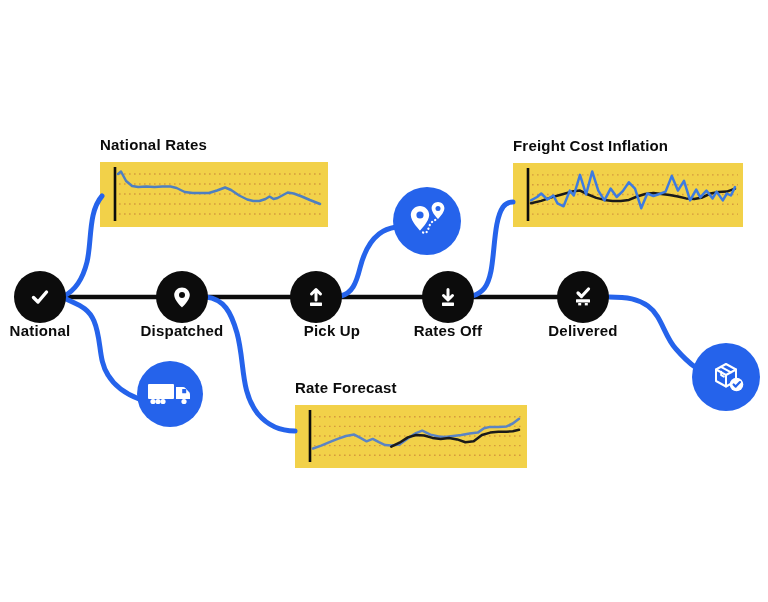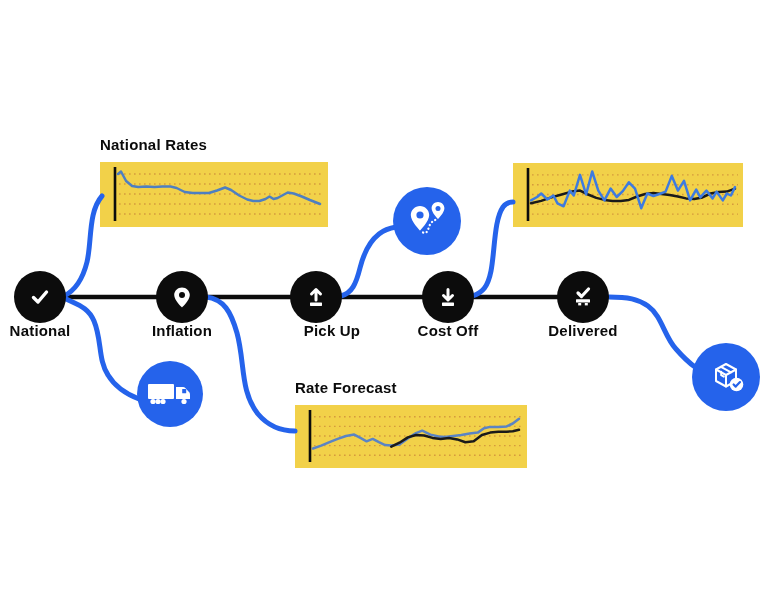--- a/index.html
+++ b/index.html
@@ -32,20 +32,21 @@
     display:flex;align-items:center;justify-content:center;
   }
   .chart-box svg{display:block;}
 </style>
 </head>
 <body>
 
 <div id="canvas">
 
   <div class="chart-title" style="left:100px;top:136px;">National Rates</div>
+  <div class="chart-title" style="left:513px;top:137px;">Freight Cost Inflation</div>
   <div class="chart-title" style="left:295px;top:379px;">Rate Forecast</div>
 
   <div class="chart-box" style="left:100px;top:162px;width:228px;height:65px;">
       <svg width="228" height="65" viewBox="0 0 228 65">
         <line x1="19" x2="223" y1="12" y2="12" stroke="#D59A3D" stroke-width="1.4" stroke-dasharray="1.6 3.4"></line>
         <line x1="19" x2="223" y1="22" y2="22" stroke="#D59A3D" stroke-width="1.4" stroke-dasharray="1.6 3.4"></line>
         <line x1="19" x2="223" y1="32" y2="32" stroke="#D59A3D" stroke-width="1.4" stroke-dasharray="1.6 3.4"></line>
         <line x1="19" x2="223" y1="42" y2="42" stroke="#D59A3D" stroke-width="1.4" stroke-dasharray="1.6 3.4"></line>
         <line x1="19" x2="223" y1="52" y2="52" stroke="#D59A3D" stroke-width="1.4" stroke-dasharray="1.6 3.4"></line>
         <line x1="15" x2="15" y1="5" y2="59" stroke="#0C0C0C" stroke-width="2.6"></line>
@@ -115,23 +116,23 @@
   <div class="node" style="left:557px;top:271px;">
     <svg width="26" height="26" viewBox="0 0 26 26">
       <path d="M8,9 L11.5,12.5 L18.5,5" stroke="#fff" stroke-width="3.2" fill="none" stroke-linecap="round" stroke-linejoin="round"></path>
       <rect x="6" y="15.2" width="14" height="3.2" rx="0.5" fill="#fff"></rect>
       <rect x="8.2" y="19" width="3" height="2.4" fill="#fff"></rect>
       <rect x="14.8" y="19" width="3" height="2.4" fill="#fff"></rect>
     </svg>
   </div>
 
   <div class="stage-label" style="left:40px;">National</div>
-  <div class="stage-label" style="left:182px;">Inflation</div>
+  <div class="stage-label" style="left:182px;">Dispatched</div>
   <div class="stage-label" style="left:332px;">Pick Up</div>
-  <div class="stage-label" style="left:448px;">Cost Off</div>
+  <div class="stage-label" style="left:448px;">Rates Off</div>
   <div class="stage-label" style="left:583px;">Delivered</div>
 
   <div class="badge" style="left:137px;top:361px;width:66px;height:66px;">
     <svg width="48" height="30" viewBox="0 0 48 30">
       <rect x="2" y="5" width="26" height="15" rx="1" fill="#fff"></rect>
       <path d="M30,8 h7 c0.9,0 1.7,0.4 2.3,1 l3.9,4.3 c0.5,0.6 0.8,1.3 0.8,2.1 V20 h-14 Z" fill="#fff"></path>
       <rect x="36.2" y="10" width="4" height="4.2" rx="0.5" fill="#2563EB"></rect>
       <circle cx="7" cy="22.5" r="2.6" fill="#fff"></circle>
       <circle cx="12" cy="22.5" r="2.6" fill="#fff"></circle>
       <circle cx="17" cy="22.5" r="2.6" fill="#fff"></circle>

